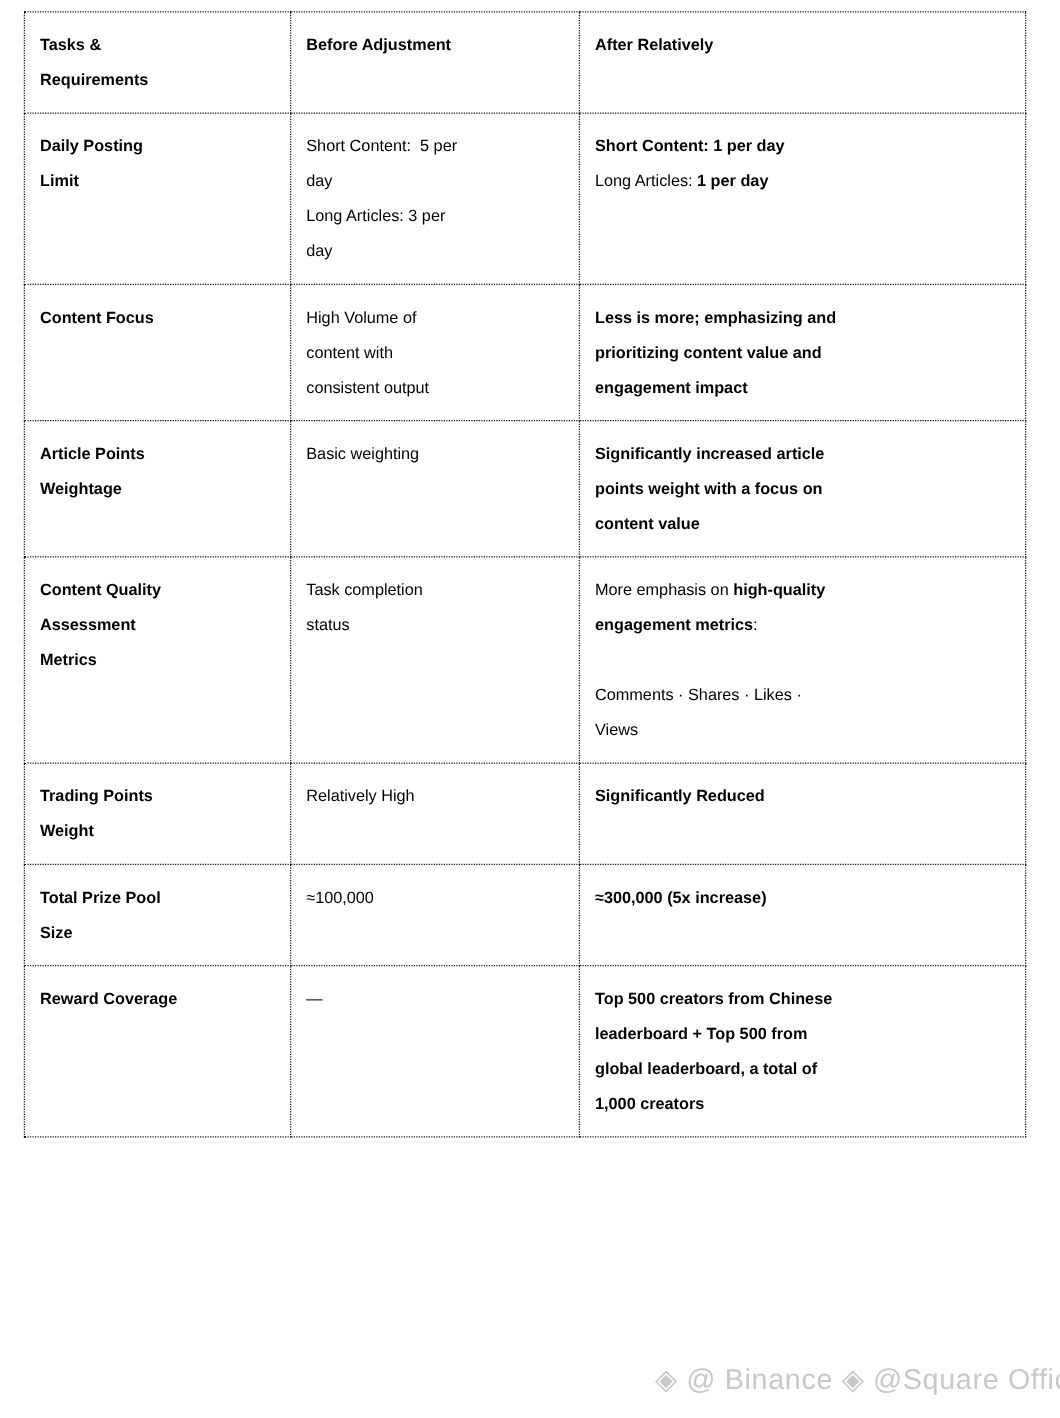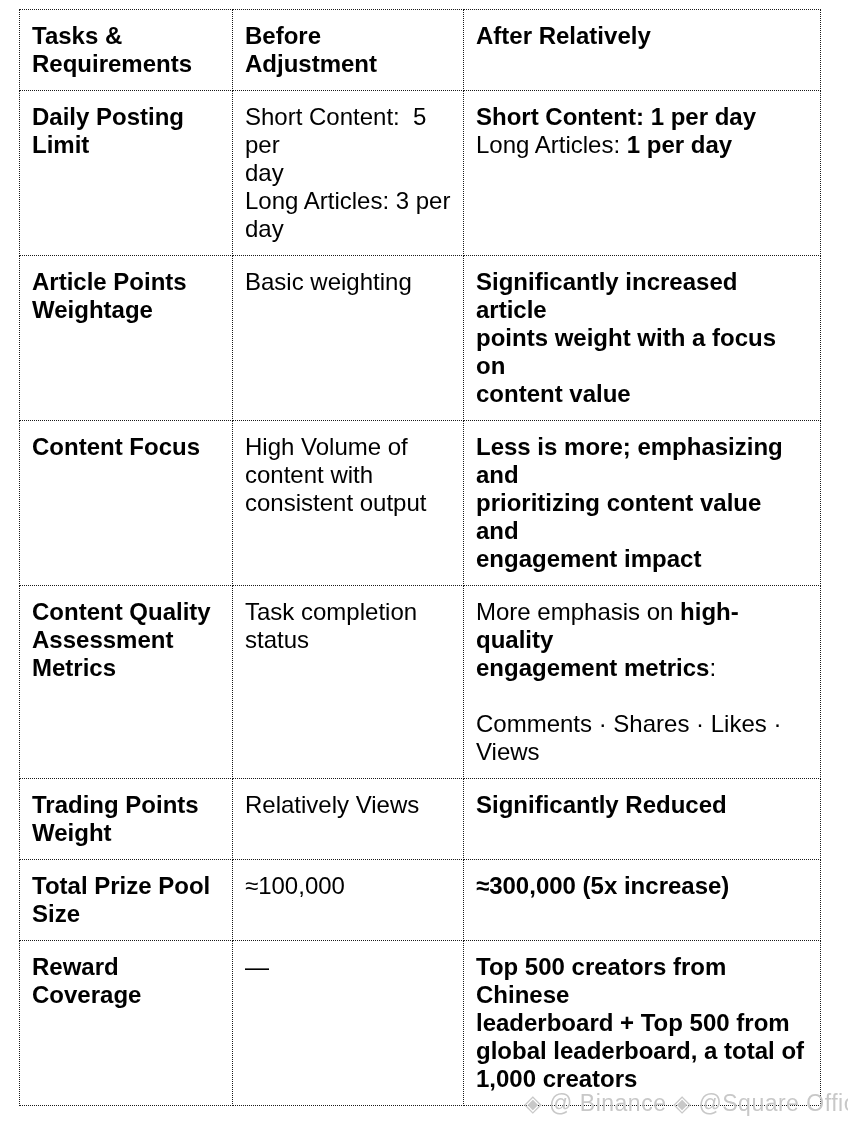--- a/index.html
+++ b/index.html
@@ -18,21 +18,21 @@
     table-layout: fixed;
   }
   .col-task   { width: 213px; }
   .col-before { width: 231px; }
   .col-after  { width: 357px; }
   table.cmp th, table.cmp td {
     border: 1px dotted #1a1a1a;
     vertical-align: top;
     text-align: left;
     padding: 12px 12px;
-    font-size: 24px;
+    font-size: 13px;
     line-height: 28px;
     white-space: pre-wrap;
     font-weight: 400;
     overflow: hidden;
   }
   table.cmp thead th, table.cmp tbody th { font-weight: 700; }
   .b { font-weight: 700; }
   .watermark {
     position: absolute;
     top: 1086px;
@@ -67,52 +67,52 @@
       <th>Daily Posting
 Limit</th>
       <td><span>Short Content:  5 per
 day
 Long Articles: 3 per
 day</span></td>
       <td><span class="b">Short Content: 1 per day</span><span>
 Long Articles: </span><span class="b">1 per day</span></td>
     </tr>
     <tr>
-      <th>Article Points
-Weightage</th>
-      <td><span>Basic weighting</span></td>
-      <td><span class="b">Significantly increased article
-points weight with a focus on
-content value</span></td>
-    </tr>
-    <tr>
       <th>Content Focus</th>
       <td><span>High Volume of
 content with
 consistent output</span></td>
       <td><span class="b">Less is more; emphasizing and
 prioritizing content value and
 engagement impact</span></td>
+    </tr>
+    <tr>
+      <th>Article Points
+Weightage</th>
+      <td><span>Basic weighting</span></td>
+      <td><span class="b">Significantly increased article
+points weight with a focus on
+content value</span></td>
     </tr>
     <tr>
       <th>Content Quality
 Assessment
 Metrics</th>
       <td><span>Task completion
 status</span></td>
       <td><span>More emphasis on </span><span class="b">high-quality
 engagement metrics</span><span>:
 
 Comments · Shares · Likes ·
 Views</span></td>
     </tr>
     <tr>
       <th>Trading Points
 Weight</th>
-      <td><span>Relatively Views</span></td>
+      <td><span>Relatively High</span></td>
       <td><span class="b">Significantly Reduced</span></td>
     </tr>
     <tr>
       <th>Total Prize Pool
 Size</th>
       <td><span>≈100,000</span></td>
       <td><span class="b">≈300,000 (5x increase)</span></td>
     </tr>
     <tr>
       <th>Reward Coverage</th>

